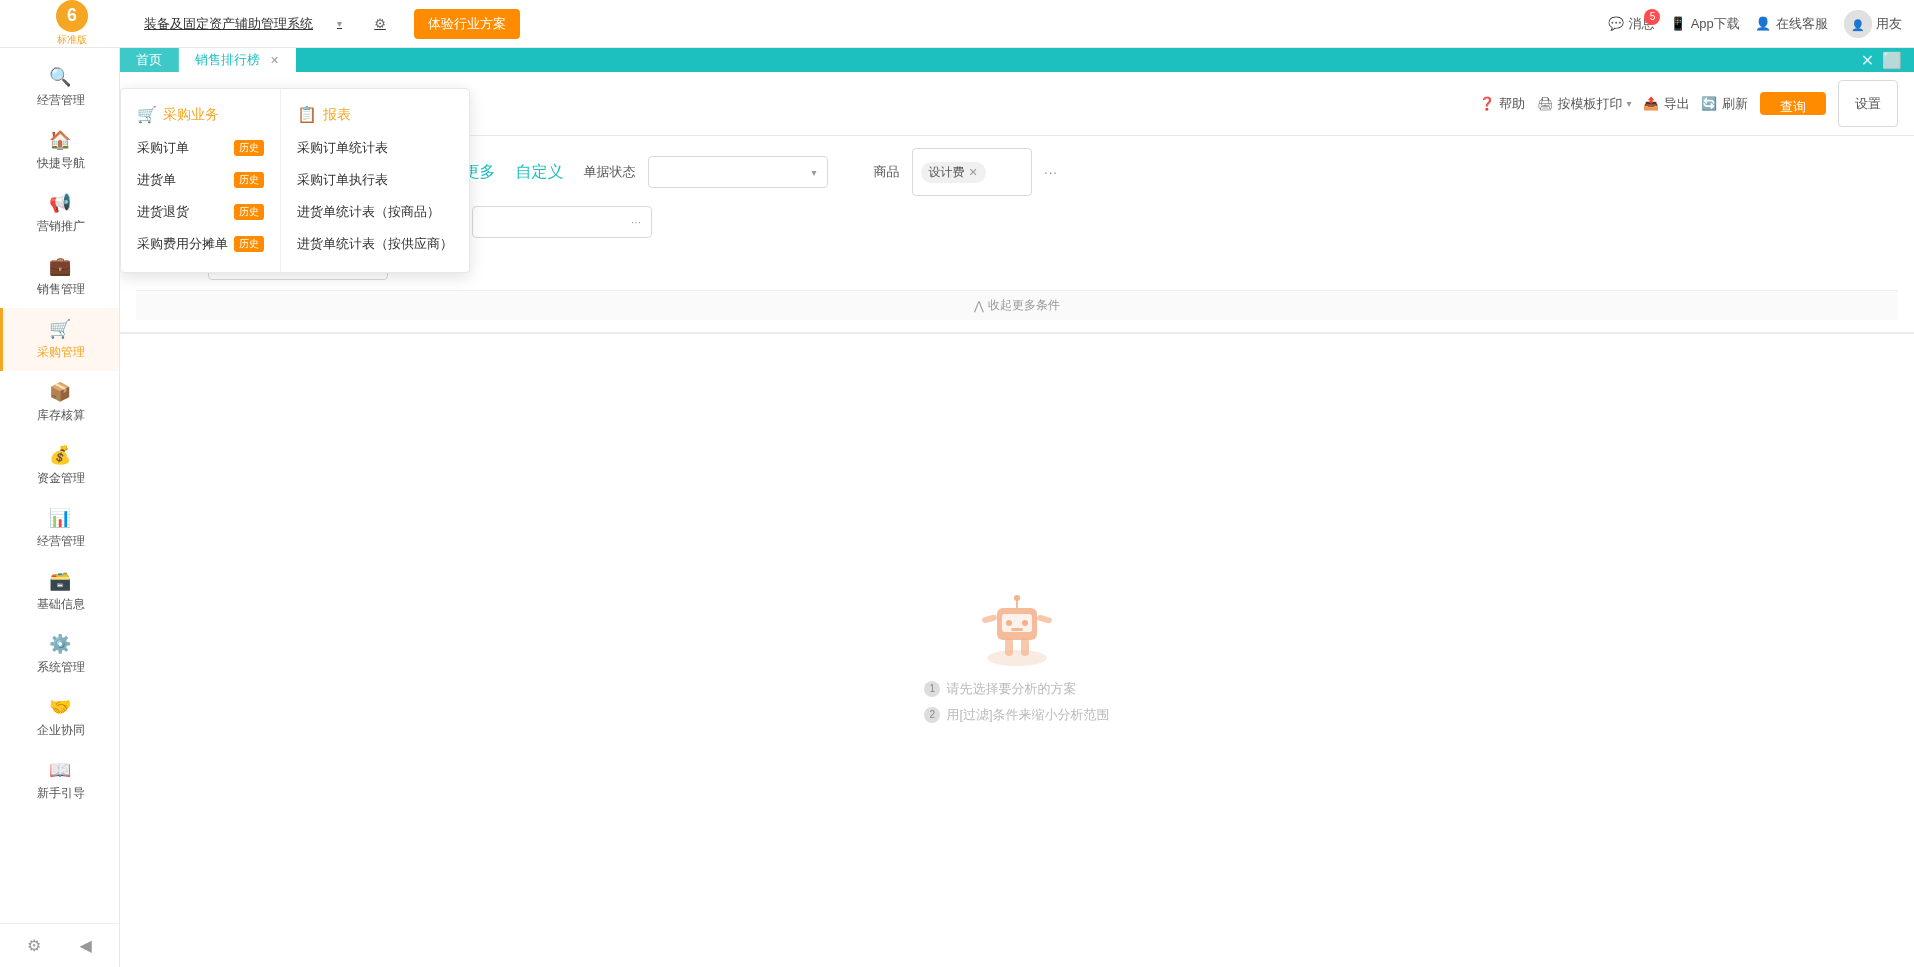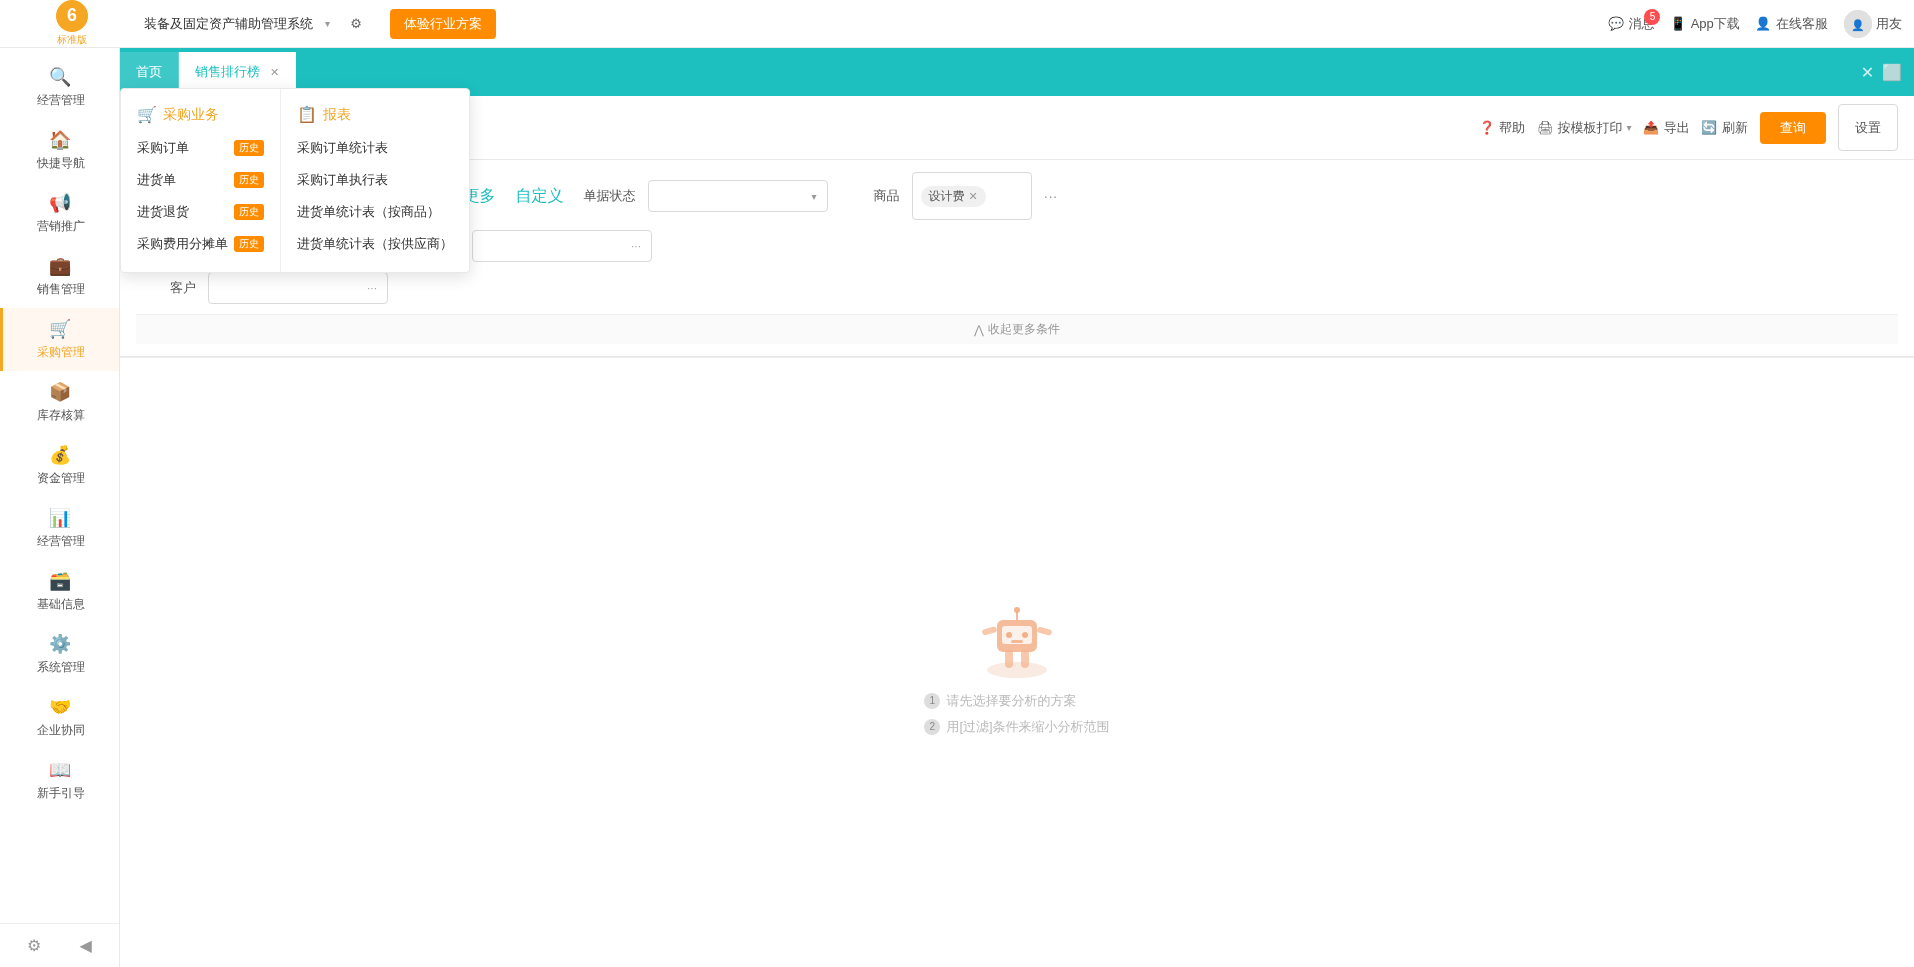--- a/index.html
+++ b/index.html
@@ -28,24 +28,25 @@
       height: 32px;
     }
     .logo-text {
       font-size: 10px;
       color: #f5a623;
       margin-top: 1px;
     }
     .system-title-area {
       display: flex;
       align-items: center;
-      gap: 12px;
+      gap: 24px;
       padding: 0 12px;
       color: #333;
       font-size: 13px;
+      text-decoration: underline;
     }
     .system-title-area .chevron-down {
       color: #999;
       font-size: 10px;
     }
     .gear-btn {
       width: 28px;
       height: 28px;
       display: flex;
       align-items: center;
@@ -159,21 +160,21 @@
     .content-area {
       flex: 1;
       display: flex;
       flex-direction: column;
       overflow: hidden;
       position: relative;
     }
 
     
     .tab-bar {
-      height: 48px;
+      height: 24px;
       background: #1ebfbf;
       display: flex;
       align-items: center;
       padding: 0 0;
       position: relative;
     }
     .tab-item {
       height: 40px;
       display: flex;
       align-items: center;
@@ -317,21 +318,21 @@
       cursor: pointer;
     }
     .query-btn {
       background: #ff8c00;
       color: #fff;
       border: none;
       border-radius: 4px;
       padding: 6px 20px;
       font-size: 13px;
       cursor: pointer;
-      height: 32px;
+      height: 23px;
     }
     .settings-btn {
       background: #fff;
       color: #555;
       border: 1px solid #d9d9d9;
       border-radius: 4px;
       padding: 6px 16px;
       font-size: 13px;
       cursor: pointer;
       height: 47px;

